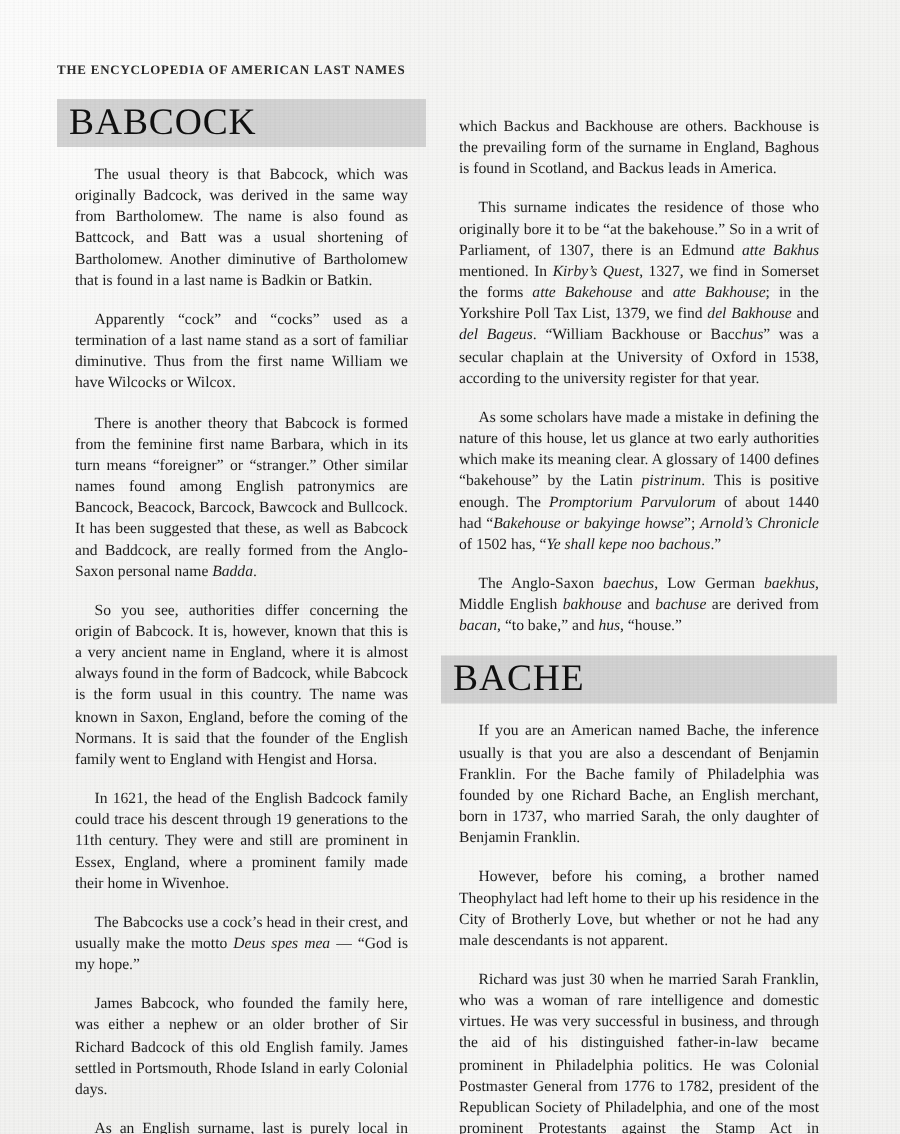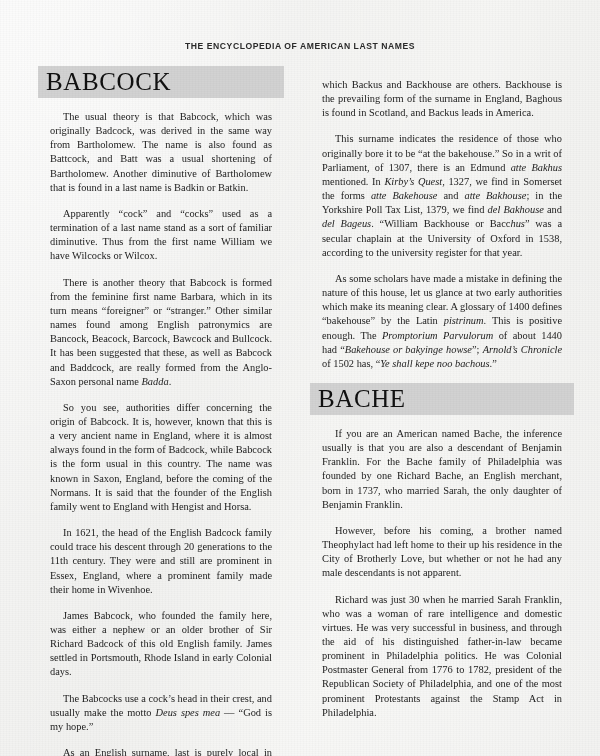--- a/index.html
+++ b/index.html
@@ -54,38 +54,37 @@
     font-size: 10.5px;
     letter-spacing: 0.2px;
     color: #2a2a2a;
     margin-top: 25px;
   }
   .head-title {
     position: absolute;
     left: 0;
     right: 0;
     top: 1px;
-    text-align: center;
-    font-family: Liberation Sans, sans-serif;
+    font-family: Liberation Serif, serif;
     font-weight: 700;
     font-size: 8.6px;
     letter-spacing: 0.55px;
     color: #2a2a2a;
     white-space: nowrap;
   }
 
   
   .columns {
     position: absolute;
     top: 66px;
     left: 38px;
     right: 34px;
     bottom: 4px;
     display: flex;
-    gap: 26px;
+    gap: 10px;
   }
   .col {
     width: 246px;
     flex: 0 0 246px;
   }
   .col.right {
     width: 264px;
     flex: 0 0 264px;
   }
 
@@ -142,34 +141,35 @@
     <div class="col left">
 
       <div class="entry-head">
         <span class="word">BABCOCK</span>
       </div>
 
       <p class="body">The usual theory is that Babcock, which was originally Badcock, was derived in the same way from Bartholomew. The name is also found as Battcock, and Batt was a usual shortening of Bartholomew. Another diminutive of Bartholomew that is found in a last name is Badkin or Batkin.</p>
       <p class="body first-after-head">Apparently “cock” and “cocks” used as a termination of a last name stand as a sort of familiar diminutive. Thus from the first name William we have Wilcocks or Wilcox.</p>
       <p class="body">There is another theory that Babcock is formed from the feminine first name Barbara, which in its turn means “foreigner” or “stranger.” Other similar names found among English patronymics are Bancock, Beacock, Barcock, Bawcock and Bullcock. It has been suggested that these, as well as Babcock and Baddcock, are really formed from the Anglo-Saxon personal name <em>Badda</em>.</p>
       <p class="body">So you see, authorities differ concerning the origin of Babcock. It is, however, known that this is a very ancient name in England, where it is almost always found in the form of Badcock, while Babcock is the form usual in this country. The name was known in Saxon, England, before the coming of the Normans. It is said that the founder of the English family went to England with Hengist and Horsa.</p>
-      <p class="body">In 1621, the head of the English Badcock family could trace his descent through 20 generations to the 11th century. They were and still are prominent in Essex, England, where a prominent family made their home in Wivenhoe.</p>
+      <p class="body">In 1621, the head of the English Badcock family could trace his descent through 19 generations to the 11th century. They were and still are prominent in Essex, England, where a prominent family made their home in Wivenhoe.</p>
+      <p class="body">The Babcocks use a cock’s head in their crest, and usually make the motto <em>Deus spes mea</em> — “God is my hope.”</p>
       <p class="body">James Babcock, who founded the family here, was either a nephew or an older brother of Sir Richard Badcock of this old English family. James settled in Portsmouth, Rhode Island in early Colonial days.</p>
-      <p class="body">The Babcocks use a cock’s head in their crest, and usually make the motto <em>Deus spes mea</em> — “God is my hope.”</p>
 
 
       <p class="body first-after-head">As an English surname, last is purely local in origin and had not the slightest connection with the classic Bacchus or with Bacchanalian revels.</p>
 
     </div>
 
     <div class="col right">
 
       <p class="body" style="text-indent:0">which Backus and Backhouse are others. Backhouse is the prevailing form of the surname in England, Baghous is found in Scotland, and Backus leads in America.</p>
       <p class="body">This surname indicates the residence of those who originally bore it to be “at the bakehouse.” So in a writ of Parliament, of 1307, there is an Edmund <em>atte Bak<em>hus</em></em> mentioned. In <em>Kirby’s Quest</em>, 1327, we find in Somerset the forms <em>atte Bakehouse</em> and <em>atte Bakhouse</em>; in the Yorkshire Poll Tax List, 1379, we find <em>del Bakhouse</em> and <em>del Bageus</em>. “William Backhouse or Bacc<em>hus</em>” was a secular chaplain at the University of Oxford in 1538, according to the university register for that year.</p>
       <p class="body">As some scholars have made a mistake in defining the nature of this house, let us glance at two early authorities which make its meaning clear. A glossary of 1400 defines “bakehouse” by the Latin <em>pistrinum</em>. This is positive enough. The <em>Promptorium Parvulorum</em> of about 1440 had “<em>Bakehouse or bakyinge howse</em>”; <em>Arnold’s Chronicle</em> of 1502 has, “<em>Ye shall kepe noo bachous</em>.”</p>
+      <p class="body">The Anglo-Saxon <em>baec<em>hus</em></em>, Low German <em>baek<em>hus</em></em>, Middle English <em>bakhouse</em> and <em>bac<em>hus</em>e</em> are derived from <em>bacan</em>, “to bake,” and <em>hus</em>, “house.”</p>
 
       <div class="entry-head second">
         <span class="word">BACHE</span>
       </div>
 
       <p class="body first-after-head">If you are an American named Bache, the inference usually is that you are also a descendant of Benjamin Franklin. For the Bache family of Philadelphia was founded by one Richard Bache, an English merchant, born in 1737, who married Sarah, the only daughter of Benjamin Franklin.</p>
       <p class="body">However, before his coming, a brother named Theophylact had left home to their up his residence in the City of Brotherly Love, but whether or not he had any male descendants is not apparent.</p>
       <p class="body">Richard was just 30 when he married Sarah Franklin, who was a woman of rare intelligence and domestic virtues. He was very successful in business, and through the aid of his distinguished father-in-law became prominent in Philadelphia politics. He was Colonial Postmaster General from 1776 to 1782, president of the Republican Society of Philadelphia, and one of the most prominent Protestants against the Stamp Act in Philadelphia.</p>
 
     </div>

